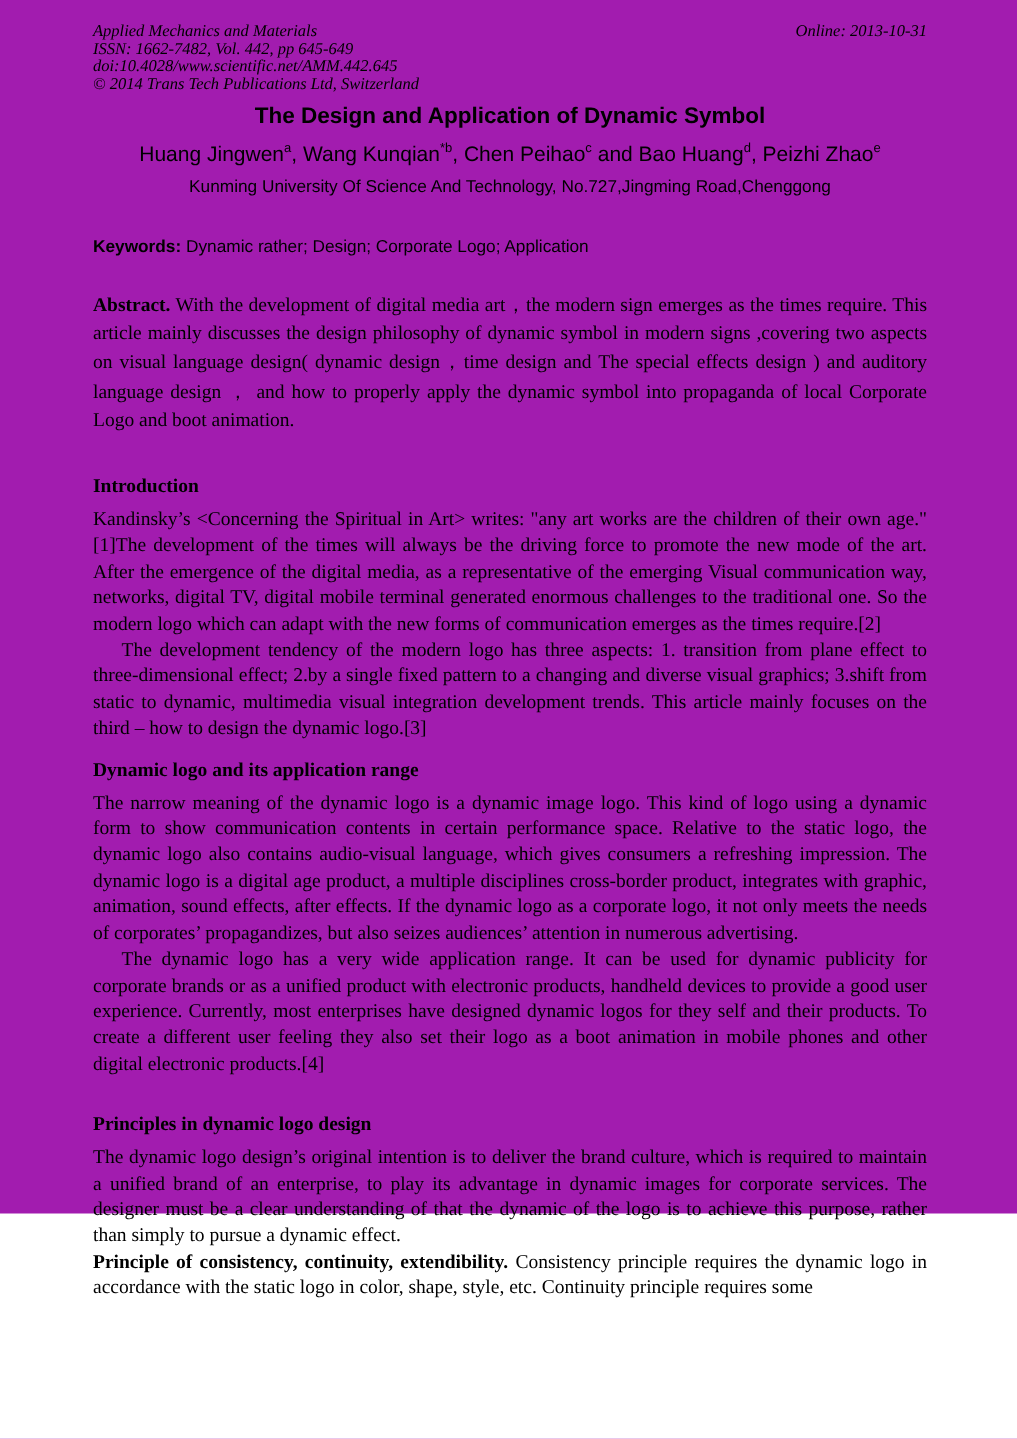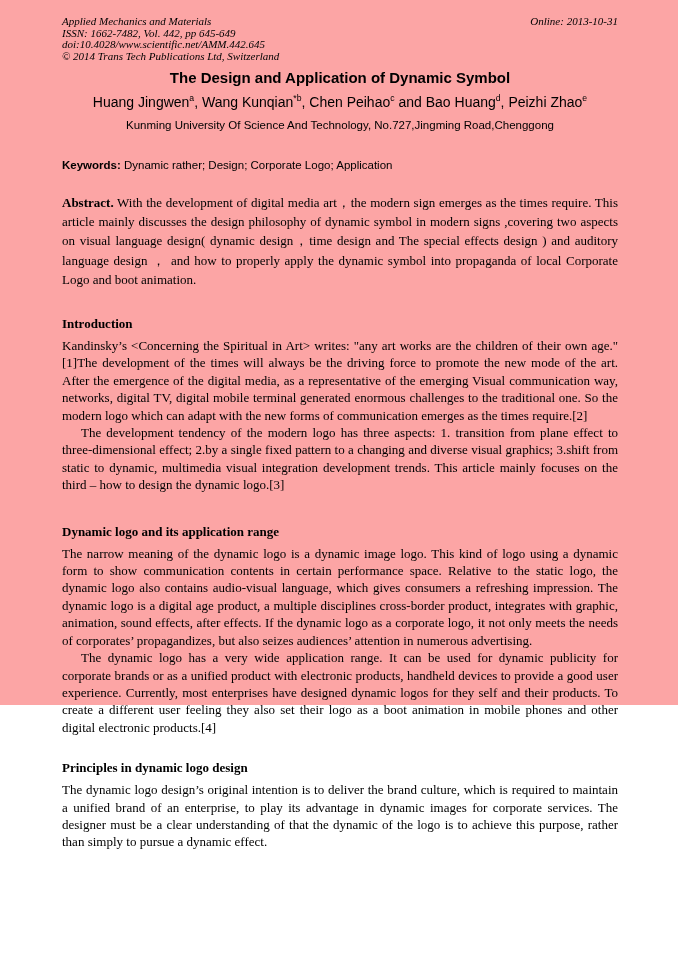--- a/index.html
+++ b/index.html
@@ -10,23 +10,23 @@
   body {
     width: 678px;
     height: 959px;
     overflow: hidden;
     font-family: "Liberation Serif", serif;
     color: #000000;
   }
   .page {
     box-sizing: border-box;
     width: 678px;
-    height: 705px;
+    height: 809px;
     padding: 16px 60px 0 62px;
-    background: #fca5a5;
+    background: #a21caf;
   }
   
   .hdr {
     display: flex;
     justify-content: space-between;
     align-items: flex-start;
     font-style: italic;
     font-size: 11px;
     line-height: 11.5px;
   }
@@ -83,21 +83,21 @@
     text-align: justify;
   }
   .abstract b { font-weight: bold; }
   
   .section-heading {
     font-weight: bold;
     font-size: 13px;
     line-height: 15px;
   }
   .sec-intro       { margin-top: 27px; }
-  .sec-range       { margin-top: 30px; }
+  .sec-range       { margin-top: 11px; }
   .sec-principles  { margin-top: 24px; }
   .para {
     margin: 0;
     font-size: 13px;
     line-height: 17.4px;
     text-align: justify;
   }
   .first-para { margin-top: 6px; }
   .indent { text-indent: 19px; }
   .para b { font-weight: bold; }
@@ -138,15 +138,16 @@
 
   <div class="sec-range">
     <div class="section-heading">Dynamic logo and its application range</div>
     <p class="para first-para">The narrow meaning of the dynamic logo is a dynamic image logo. This kind of logo using a dynamic form to show communication contents in certain performance space. Relative to the static logo, the dynamic logo also contains audio-visual language, which gives consumers a refreshing impression. The dynamic logo is a digital age product, a multiple disciplines cross-border product, integrates with graphic, animation, sound effects, after effects. If the dynamic logo as a corporate logo, it not only meets the needs of corporates’ propagandizes, but also seizes audiences’ attention in numerous advertising.</p>
     <p class="para indent">The dynamic logo has a very wide application range. It can be used for dynamic publicity for corporate brands or as a unified product with electronic products, handheld devices to provide a good user experience. Currently, most enterprises have designed dynamic logos for they self and their products. To create a different user feeling they also set their logo as a boot animation in mobile phones and other digital electronic products.[4]</p>
   </div>
 
   <div class="sec-principles">
     <div class="section-heading">Principles in dynamic logo design</div>
     <p class="para first-para">The dynamic logo design’s original intention is to deliver the brand culture, which is required to maintain a unified brand of an enterprise, to play its advantage in dynamic images for corporate services. The designer must be a clear understanding of that the dynamic of the logo is to achieve this purpose, rather than simply to pursue a dynamic effect.</p>
+    <p class="para"><b>Principle of consistency, continuity, extendibility.</b><span> Consistency principle requires the dynamic logo in accordance with the static logo in color, shape, style, etc. Continuity principle requires some</span></p>
   </div>
 
 </div>
 
 </body></html>

